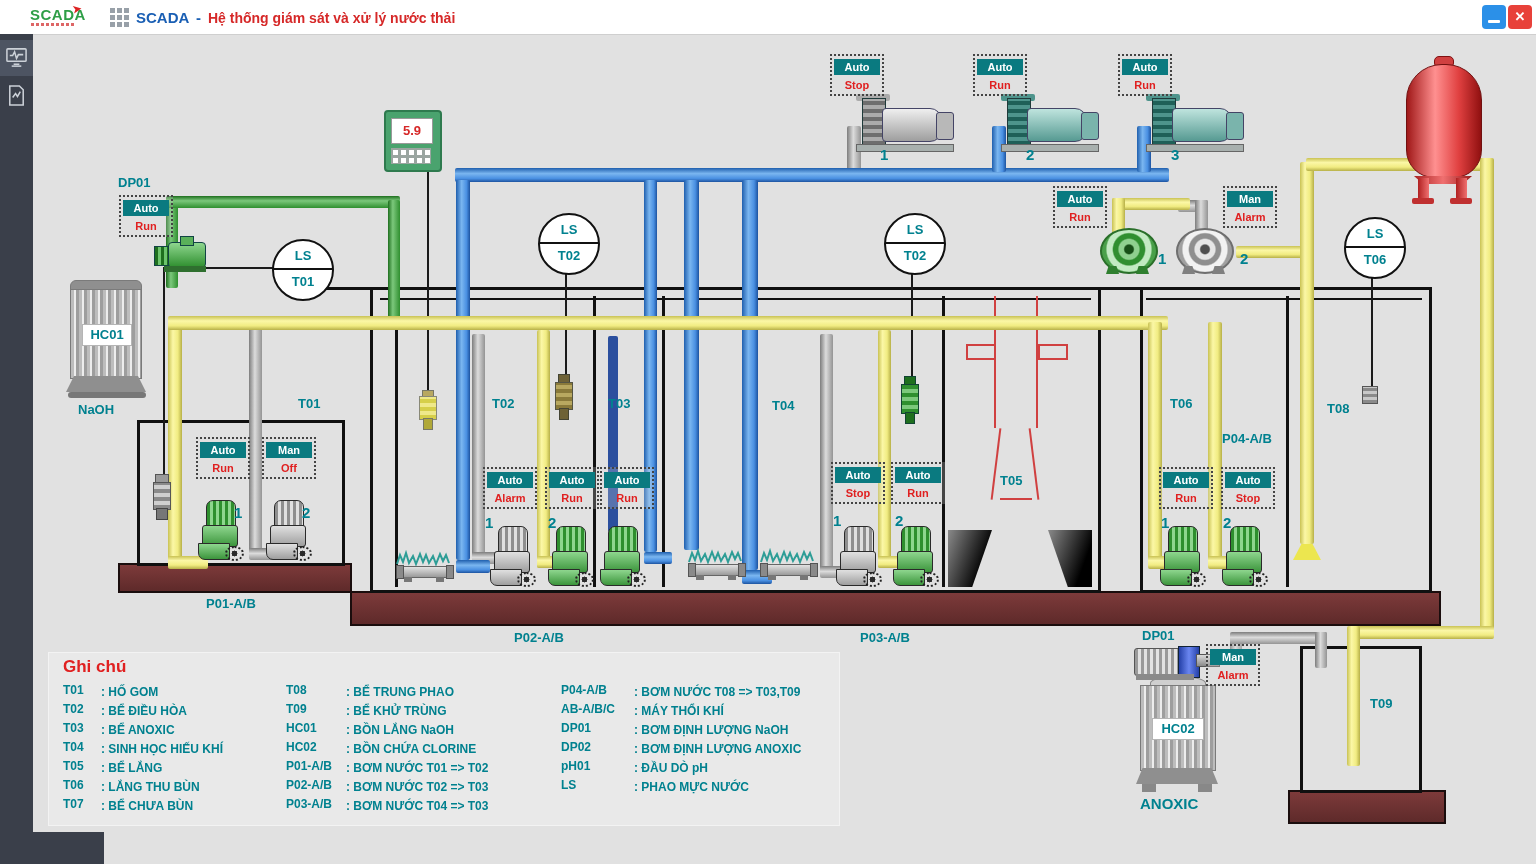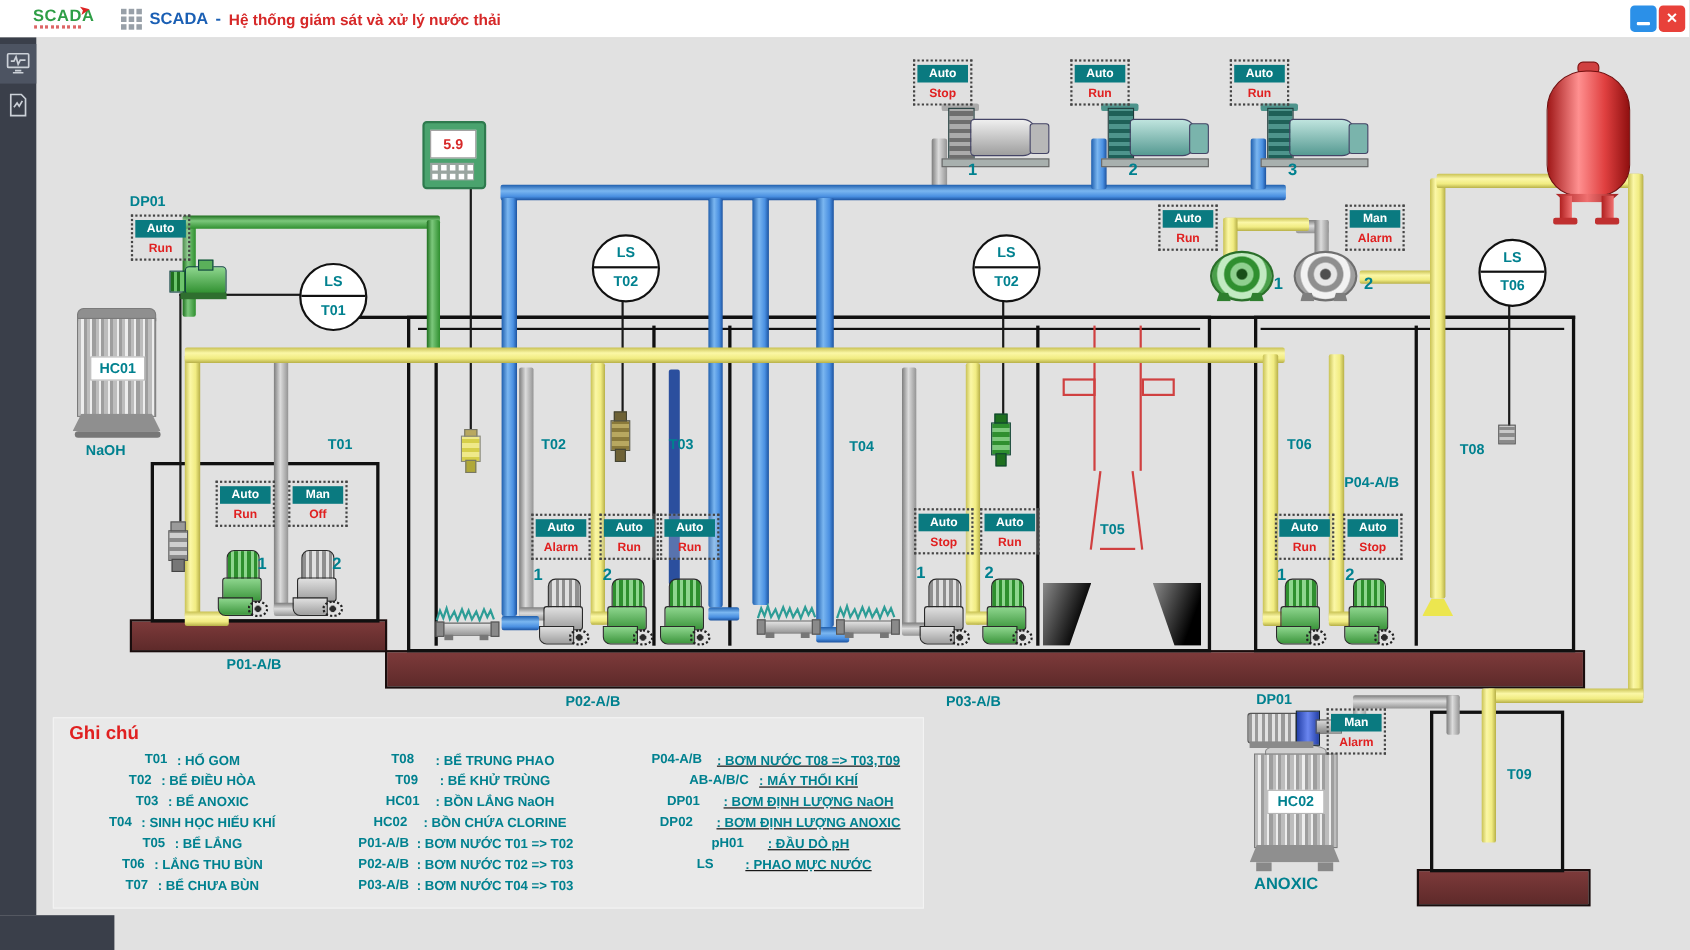--- a/index.html
+++ b/index.html
@@ -95,24 +95,24 @@
   .lbl{position:absolute;color:#00818f;font-weight:bold;font-size:13px;white-space:nowrap;z-index:7;}
   .num{position:absolute;color:#00818f;font-weight:bold;font-size:15px;z-index:7;}
   
   .wm{position:absolute;left:520px;top:358px;width:520px;height:150px;z-index:8;pointer-events:none;text-align:center;}
   .wm .red{position:absolute;left:22px;top:8px;font-size:76px;font-weight:bold;color:rgba(220,62,50,.55);letter-spacing:2px;}
   .wm .grn{position:absolute;left:18px;top:12px;font-size:76px;font-weight:bold;color:rgba(140,186,150,.85);letter-spacing:2px;}
   .wm .sub{position:absolute;left:14px;top:104px;font-size:21px;font-weight:bold;letter-spacing:11px;color:#fff;background:rgba(150,192,158,.8);padding:4px 10px;white-space:nowrap;}
   
   .legend{position:absolute;left:48px;top:652px;width:790px;height:172px;background:#e9e9e9;border:1px solid #f3f3f3;z-index:7;}
   .leg-title{position:absolute;left:14px;top:4px;color:#e02020;font-weight:bold;font-size:17px;}
-  .leg-col{position:absolute;top:28px;text-align:center;}
+  .leg-col{position:absolute;top:28px;}
   .leg-c1{left:14px;width:215px;}
   .leg-c2{left:237px;width:268px;}
-  .leg-c3{left:512px;width:275px;text-decoration:underline;}
+  .leg-c3{left:512px;width:275px;}
   .leg-row{height:19px;line-height:19px;white-space:nowrap;}
   .leg-k{display:inline-block;color:#00818f;font-weight:bold;font-size:12px;vertical-align:top;}
   .leg-c1 .leg-k{width:38px;} .leg-c2 .leg-k{width:60px;} .leg-c3 .leg-k{width:73px;}
   .leg-v{color:#00818f;font-weight:bold;font-size:12px;}
   .probe{position:absolute;z-index:6;}
 </style>
 </head>
 <body>
 
 <div class="app">

